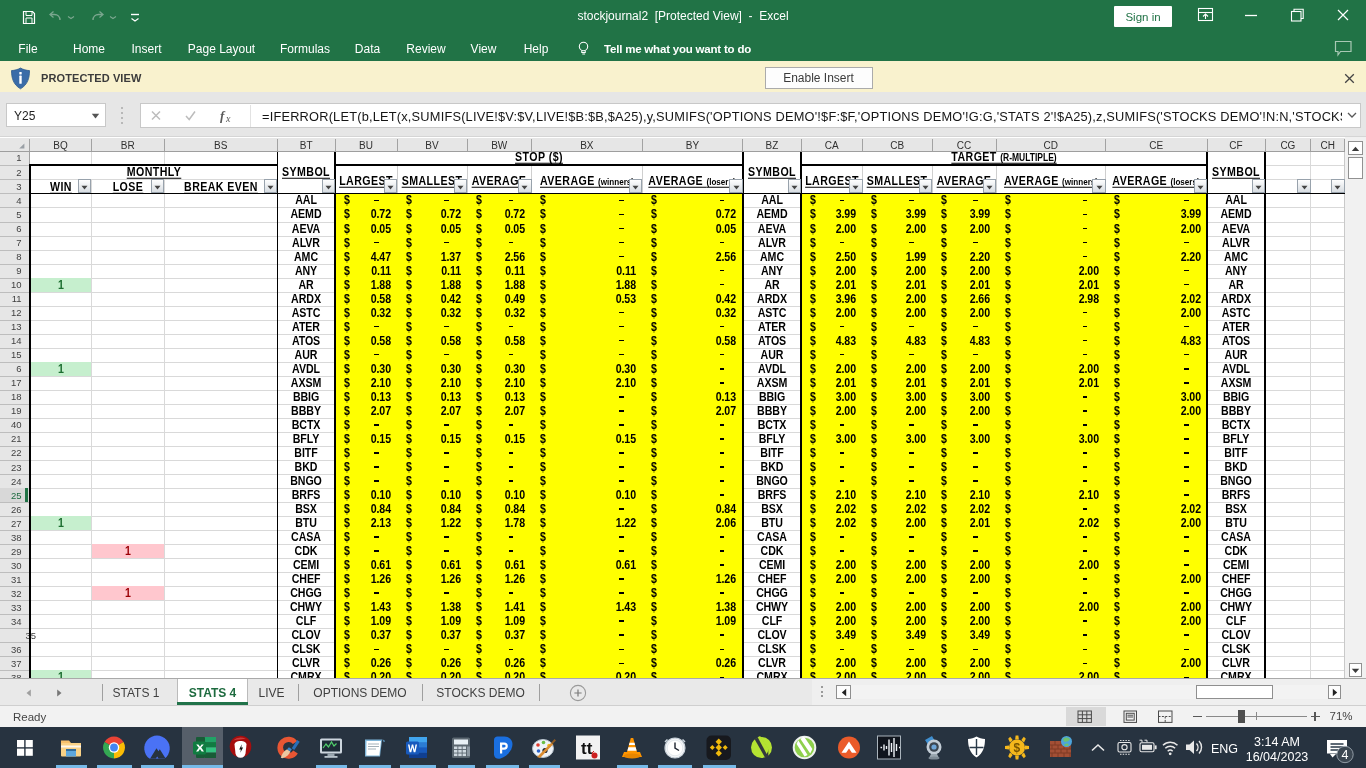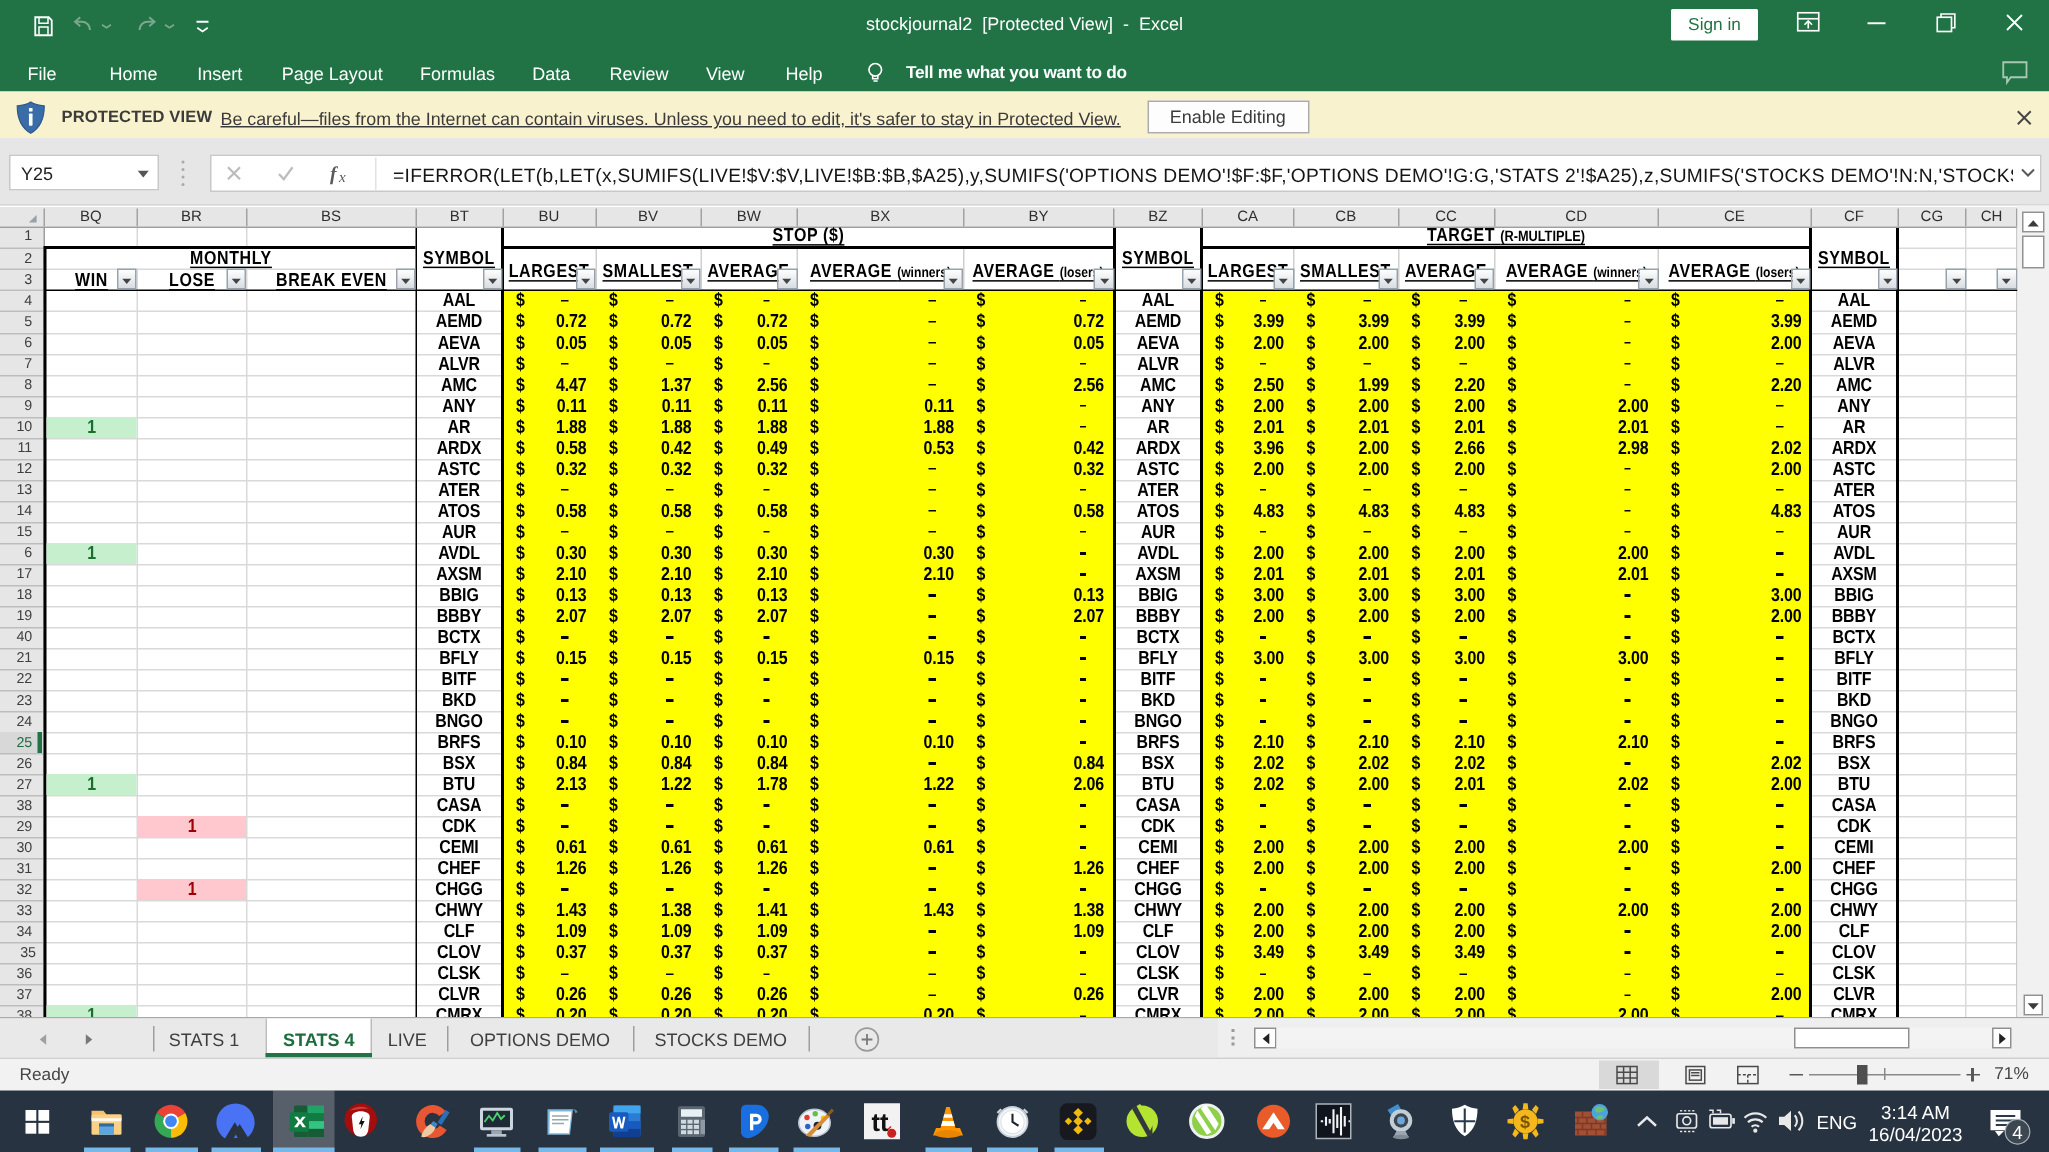--- a/index.html
+++ b/index.html
@@ -65,23 +65,22 @@
 <svg style="position:absolute;left:1334px;top:40px;" width="19" height="17" viewBox="0 0 19 17">
 <path d="M1.5 1.5h15.5v10H6.5L4 15v-3.5H1.5z" fill="none" stroke="#a8c8b4" stroke-width="1.2"></path>
     </svg>
 <div style="position:absolute;left:0;top:61px;width:1366px;height:31px;background:#f9f2ce;"></div>
 <svg style="position:absolute;left:10px;top:67px;" width="21" height="23" viewBox="0 0 21 23">
 <path d="M10.5 1 C13 2.6 16.5 3.4 19.5 3.6 C19.5 10.5 18 17.5 10.5 21.8 C3 17.5 1.5 10.5 1.5 3.6 C4.5 3.4 8 2.6 10.5 1Z" fill="#3a6ca8" stroke="#2d5a8e" stroke-width="0.8"></path>
 <rect x="9.3" y="5" width="2.4" height="2.4" rx="0.4" fill="#fff"></rect>
 <rect x="9.3" y="8.6" width="2.4" height="8.2" rx="0.6" fill="#fff"></rect>
 </svg>
 <div style="position:absolute;left:41.0px;top:72.0px;font-size:11px;font-weight:bold;color:#3b3b3b;letter-spacing:0.1px;">PROTECTED VIEW</div>
-<div style="position:absolute;left:147.0px;top:72.0px;font-size:11.9px;color:#3b3b3b;"><u>Be careful—files from the Internet can contain viruses. Unless you need to edit, it's safer to stay in Protected View.</u></div>
 <div style="position:absolute;left:764.5px;top:67px;width:108px;height:22px;background:#fdfdfd;border:1px solid #ababab;"></div>
-<div style="position:absolute;left:818.5px;top:78.0px;transform:translate(-50%,-50%);white-space:nowrap;font-size:12px;color:#3b3b3b;">Enable Editing</div>
+<div style="position:absolute;left:818.5px;top:78.0px;transform:translate(-50%,-50%);white-space:nowrap;font-size:12px;color:#3b3b3b;">Enable Insert</div>
 <svg style="position:absolute;left:1342px;top:71px;" width="15" height="15" viewBox="0 0 15 15">
 <path d="M3.2 3.2 11.8 11.8M11.8 3.2 3.2 11.8" stroke="#444" stroke-width="1.3"></path>
     </svg>
 <div style="position:absolute;left:0;top:92px;width:1366px;height:45px;background:#e6e6e6;"></div>
 <div style="position:absolute;left:6px;top:103px;width:100px;height:24px;background:#fff;border:1px solid #c8c8c8;"></div>
 <div style="position:absolute;left:14.0px;top:108.5px;font-size:12px;color:#222;">Y25</div>
 <svg style="position:absolute;left:91px;top:113px;" width="9" height="6" viewBox="0 0 9 6">
       <path d="M0.8 0.8h7.4L4.5 5.4Z" fill="#555"></path>
     </svg>
 <div style="position:absolute;left:120.5px;top:107.0px;width:2.0px;height:2.0px;background:#a9a9a9;border-radius:1px;"></div>
@@ -369,21 +368,21 @@
 <div style="position:absolute;left:0px;top:351.0px;width:21.5px;height:14.03px;display:flex;align-items:center;justify-content:flex-end;font-size:9.5px;color:#1e6b41;">25</div>
 <div style="position:absolute;left:0px;top:365.1px;width:21.5px;height:14.03px;display:flex;align-items:center;justify-content:flex-end;font-size:9.5px;color:#3f3f3f;">26</div>
 <div style="position:absolute;left:0px;top:379.1px;width:21.5px;height:14.03px;display:flex;align-items:center;justify-content:flex-end;font-size:9.5px;color:#3f3f3f;">27</div>
 <div style="position:absolute;left:0px;top:393.1px;width:21.5px;height:14.03px;display:flex;align-items:center;justify-content:flex-end;font-size:9.5px;color:#3f3f3f;">38</div>
 <div style="position:absolute;left:0px;top:407.1px;width:21.5px;height:14.03px;display:flex;align-items:center;justify-content:flex-end;font-size:9.5px;color:#3f3f3f;">29</div>
 <div style="position:absolute;left:0px;top:421.2px;width:21.5px;height:14.03px;display:flex;align-items:center;justify-content:flex-end;font-size:9.5px;color:#3f3f3f;">30</div>
 <div style="position:absolute;left:0px;top:435.2px;width:21.5px;height:14.03px;display:flex;align-items:center;justify-content:flex-end;font-size:9.5px;color:#3f3f3f;">31</div>
 <div style="position:absolute;left:0px;top:449.2px;width:21.5px;height:14.03px;display:flex;align-items:center;justify-content:flex-end;font-size:9.5px;color:#3f3f3f;">32</div>
 <div style="position:absolute;left:0px;top:463.3px;width:21.5px;height:14.03px;display:flex;align-items:center;justify-content:flex-end;font-size:9.5px;color:#3f3f3f;">33</div>
 <div style="position:absolute;left:0px;top:477.3px;width:21.5px;height:14.03px;display:flex;align-items:center;justify-content:flex-end;font-size:9.5px;color:#3f3f3f;">34</div>
-<div style="position:absolute;left:0px;top:491.3px;width:21.5px;height:14.03px;display:flex;align-items:center;justify-content:flex-end;font-size:9.5px;color:#3f3f3f;padding-left:24px;">35</div>
+<div style="position:absolute;left:12px;top:491.3px;width:21.5px;height:14.03px;display:flex;align-items:center;justify-content:flex-end;font-size:9.5px;color:#3f3f3f;padding-left:24px;">35</div>
 <div style="position:absolute;left:0px;top:505.4px;width:21.5px;height:14.03px;display:flex;align-items:center;justify-content:flex-end;font-size:9.5px;color:#3f3f3f;">36</div>
 <div style="position:absolute;left:0px;top:519.4px;width:21.5px;height:14.03px;display:flex;align-items:center;justify-content:flex-end;font-size:9.5px;color:#3f3f3f;">37</div>
 <div style="position:absolute;left:0px;top:533.4px;width:21.5px;height:14.03px;display:flex;align-items:center;justify-content:flex-end;font-size:9.5px;color:#3f3f3f;">38</div>
 <div style="position:absolute;left:29.7px;top:27.2px;width:247.7px;height:1.6px;background:#000;"></div>
 <div style="position:absolute;left:335.0px;top:27.2px;width:407.8px;height:1.6px;background:#000;"></div>
 <div style="position:absolute;left:801.0px;top:27.2px;width:406.0px;height:1.6px;background:#000;"></div>
 <div style="position:absolute;left:29.7px;top:55.6px;width:1314.9px;height:1.7px;background:#000;"></div>
 <div style="position:absolute;left:29.2px;top:27.2px;width:1.7px;height:514.1px;background:#000;"></div>
 <div style="position:absolute;left:276.5px;top:14.7px;width:1.8px;height:526.6px;background:#000;"></div>
 <div style="position:absolute;left:334.1px;top:14.7px;width:1.8px;height:526.6px;background:#000;"></div>

